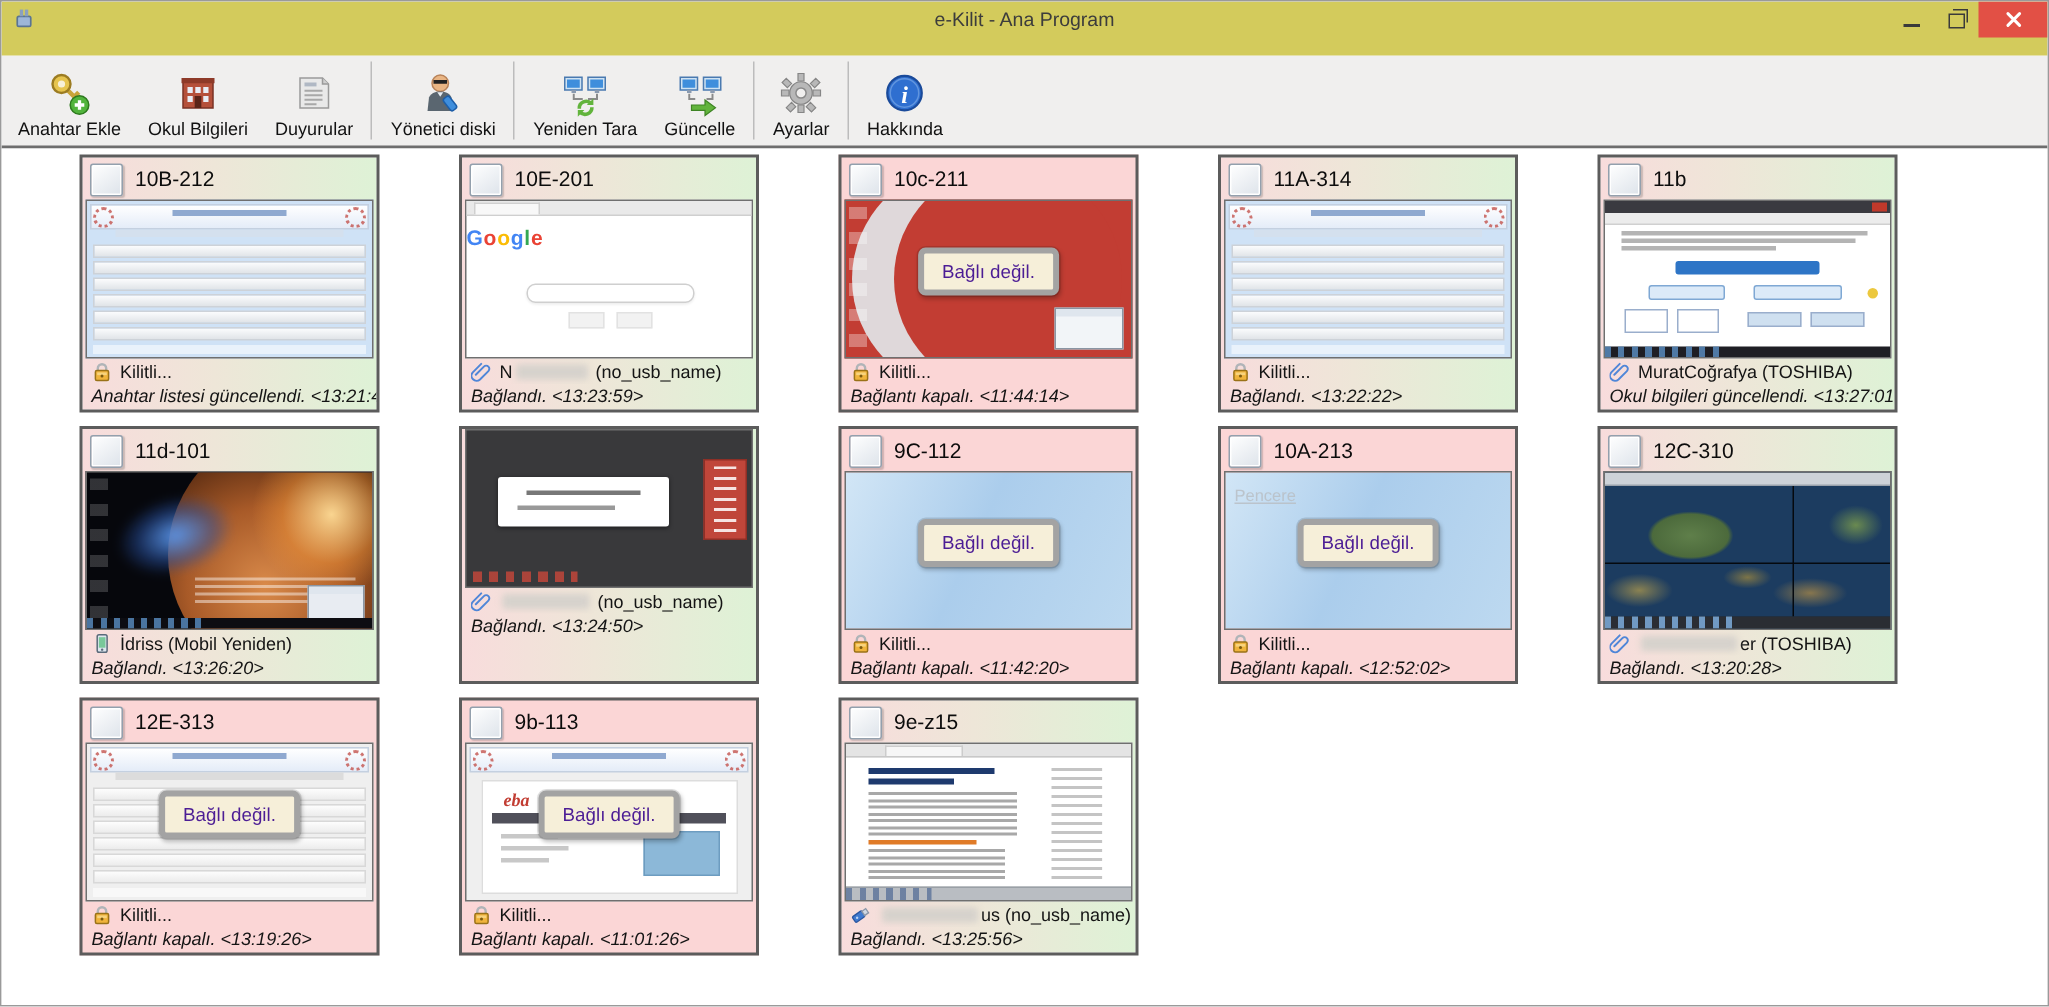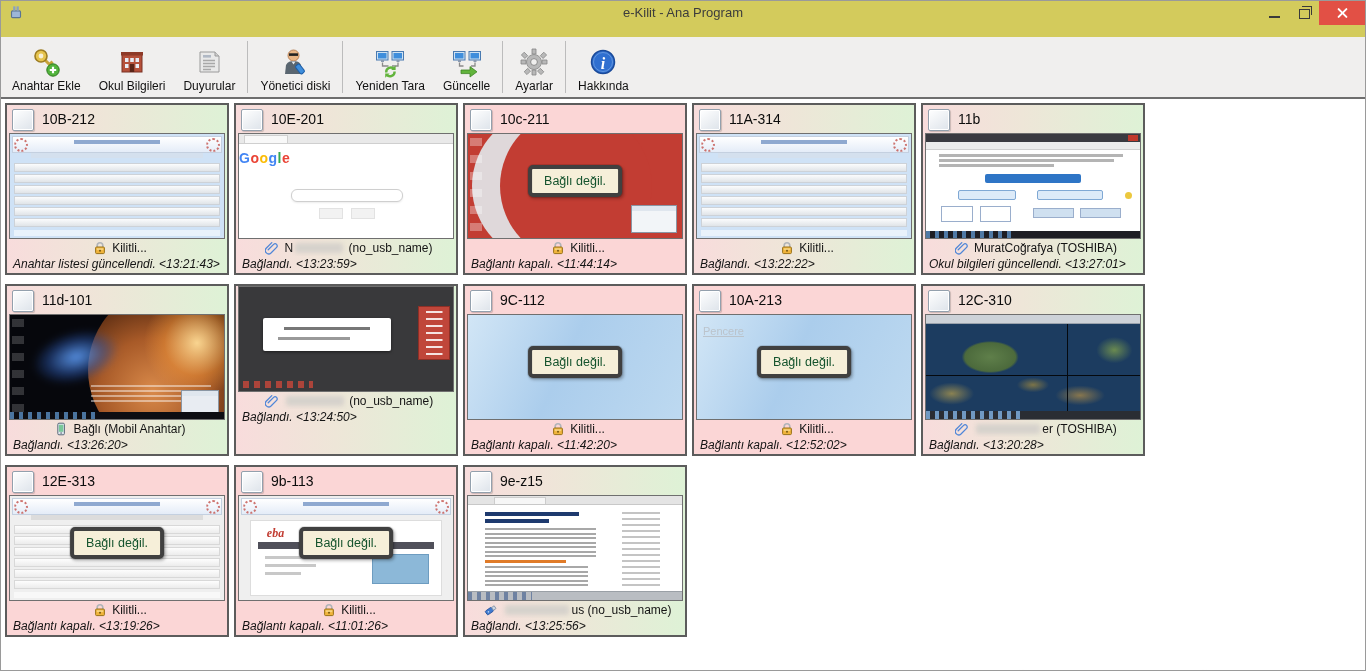--- a/index.html
+++ b/index.html
@@ -25,35 +25,35 @@
   .tbtn{display:flex;flex-direction:column;align-items:center;justify-content:flex-end;padding:3px 9px 4px;cursor:pointer;}
   .tbtn-icon{width:32px;height:32px;margin-bottom:1px;}
   .tbtn-icon svg{width:32px;height:32px;display:block;}
   .tbtn-label{font-size:12px;color:#111;white-space:nowrap;}
   .tsep{width:1px;background:#bcbcbc;margin:4px 3px;}
 
   
   .main{position:relative;display:flex;flex-wrap:wrap;align-content:flex-start;gap:9px 5px;padding:4px 0 0 4px;height:585px;background:#fff;overflow:hidden;box-sizing:border-box;}
 
   
-  .card{width:224px;height:172px;border:2px solid #5c5c5c;box-sizing:border-box;overflow:hidden;}
+  .card{width:200px;height:172px;border:2px solid #5c5c5c;box-sizing:border-box;overflow:hidden;margin-left:48px;}
   .card.connected{background:linear-gradient(90deg,#f8dcdc 0%,#eee6d8 45%,#def2d6 100%);}
   .card.disconnected{background:#fbd6d6;}
   .card-head{display:flex;align-items:center;height:28px;}
   .checkbox{width:20px;height:20px;flex:0 0 20px;border:1px solid #93a0ad;border-radius:2px;background:linear-gradient(145deg,#ffffff,#dde3ea);box-shadow:inset 0 0 0 1px #fff,1px 1px 1px rgba(0,0,0,.18);margin:2px 8px 0 5px;cursor:pointer;}
   .card-title{font-size:14px;color:#0c0c0c;}
   .thumb{position:relative;height:106px;margin:0 2px;border:1px solid #6f6f6f;box-sizing:border-box;overflow:hidden;background:#fff;cursor:pointer;}
-  .st1{display:flex;align-items:center;gap:5px;height:17px;padding-left:6px;font-size:12px;color:#141414;white-space:nowrap;overflow:hidden;justify-content:center;}
+  .st1{display:flex;align-items:center;gap:5px;height:17px;padding-left:6px;font-size:12px;color:#141414;white-space:nowrap;overflow:hidden;}
   .st1 .st-icon{display:inline-flex;width:14px;height:14px;flex:0 0 14px;}
   .st1 .st-icon svg{width:14px;height:14px;}
   .st2{height:17px;line-height:16px;padding-left:6px;font-size:12px;font-style:italic;color:#141414;white-space:nowrap;overflow:hidden;}
   .redact{display:inline-block;height:10px;background:#d6d2cc;border-radius:2px;filter:blur(2px);margin:0 2px;vertical-align:-1px;}
 
   
-  .offline-box{position:absolute;left:50%;top:45%;transform:translate(-50%,-50%);background:#f6efd9;border:4px solid #404040;border-radius:5px;padding:5px 12px;font-size:12.5px;color:#14532d;white-space:nowrap;box-shadow:0 0 0 1px rgba(0,0,0,.12),1px 2px 3px rgba(0,0,0,.25);}
+  .offline-box{position:absolute;left:50%;top:45%;transform:translate(-50%,-50%);background:#f6efd9;border:4px solid #a3a3a3;border-radius:5px;padding:5px 12px;font-size:12.5px;color:#4c1d95;white-space:nowrap;box-shadow:0 0 0 1px rgba(0,0,0,.12),1px 2px 3px rgba(0,0,0,.25);}
 
   
   .thumb > div, .thumb > span, .thumb i{position:absolute;}
 
   
   .t-forum{background:#cfe2f6;} .t-forumlight{background:#efefef;}
   .f-head{top:2px;left:2px;right:2px;height:15px;background:linear-gradient(#ffffff,#e4ecf8);border:1px solid #c4d0e0;}
   .f-tt{top:6px;left:30%;right:30%;height:4px;background:#8fa9d0;}
   .f-tbar{top:19px;left:10%;right:10%;height:5px;background:#d4e0ee;}
   .t-forumlight .f-tbar{background:#dcdcdc;}
@@ -473,21 +473,21 @@
           <div class="d-tbar space"></div>
         </div>
     <div class="st1">
       <span class="st-icon">
             <svg viewBox="0 0 14 14">
               <rect x="3.8" y="1.2" width="6.6" height="11.6" rx="1.2" fill="#dde6ee" stroke="#5a6a7a"></rect>
               <rect x="4.9" y="2.8" width="4.4" height="7" fill="#79c89a"></rect>
               <circle cx="7.1" cy="11.1" r=".8" fill="#5a6a7a"></circle>
             </svg>
           </span>
-      <span class="st-text">Bağlı (Mobil Anahtar)</span>
+      <span class="st-text">İdriss (Mobil Yeniden)</span>
     </div>
     <div class="st2">Bağlandı. &lt;13:26:20&gt;</div>
   </div>
 
   <div class="card connected">
     <div class="thumb t-math">
           <div class="m-card"></div>
           <i class="mc-l1"></i>
           <i class="mc-l2"></i>
           <div class="m-panel"></div>

